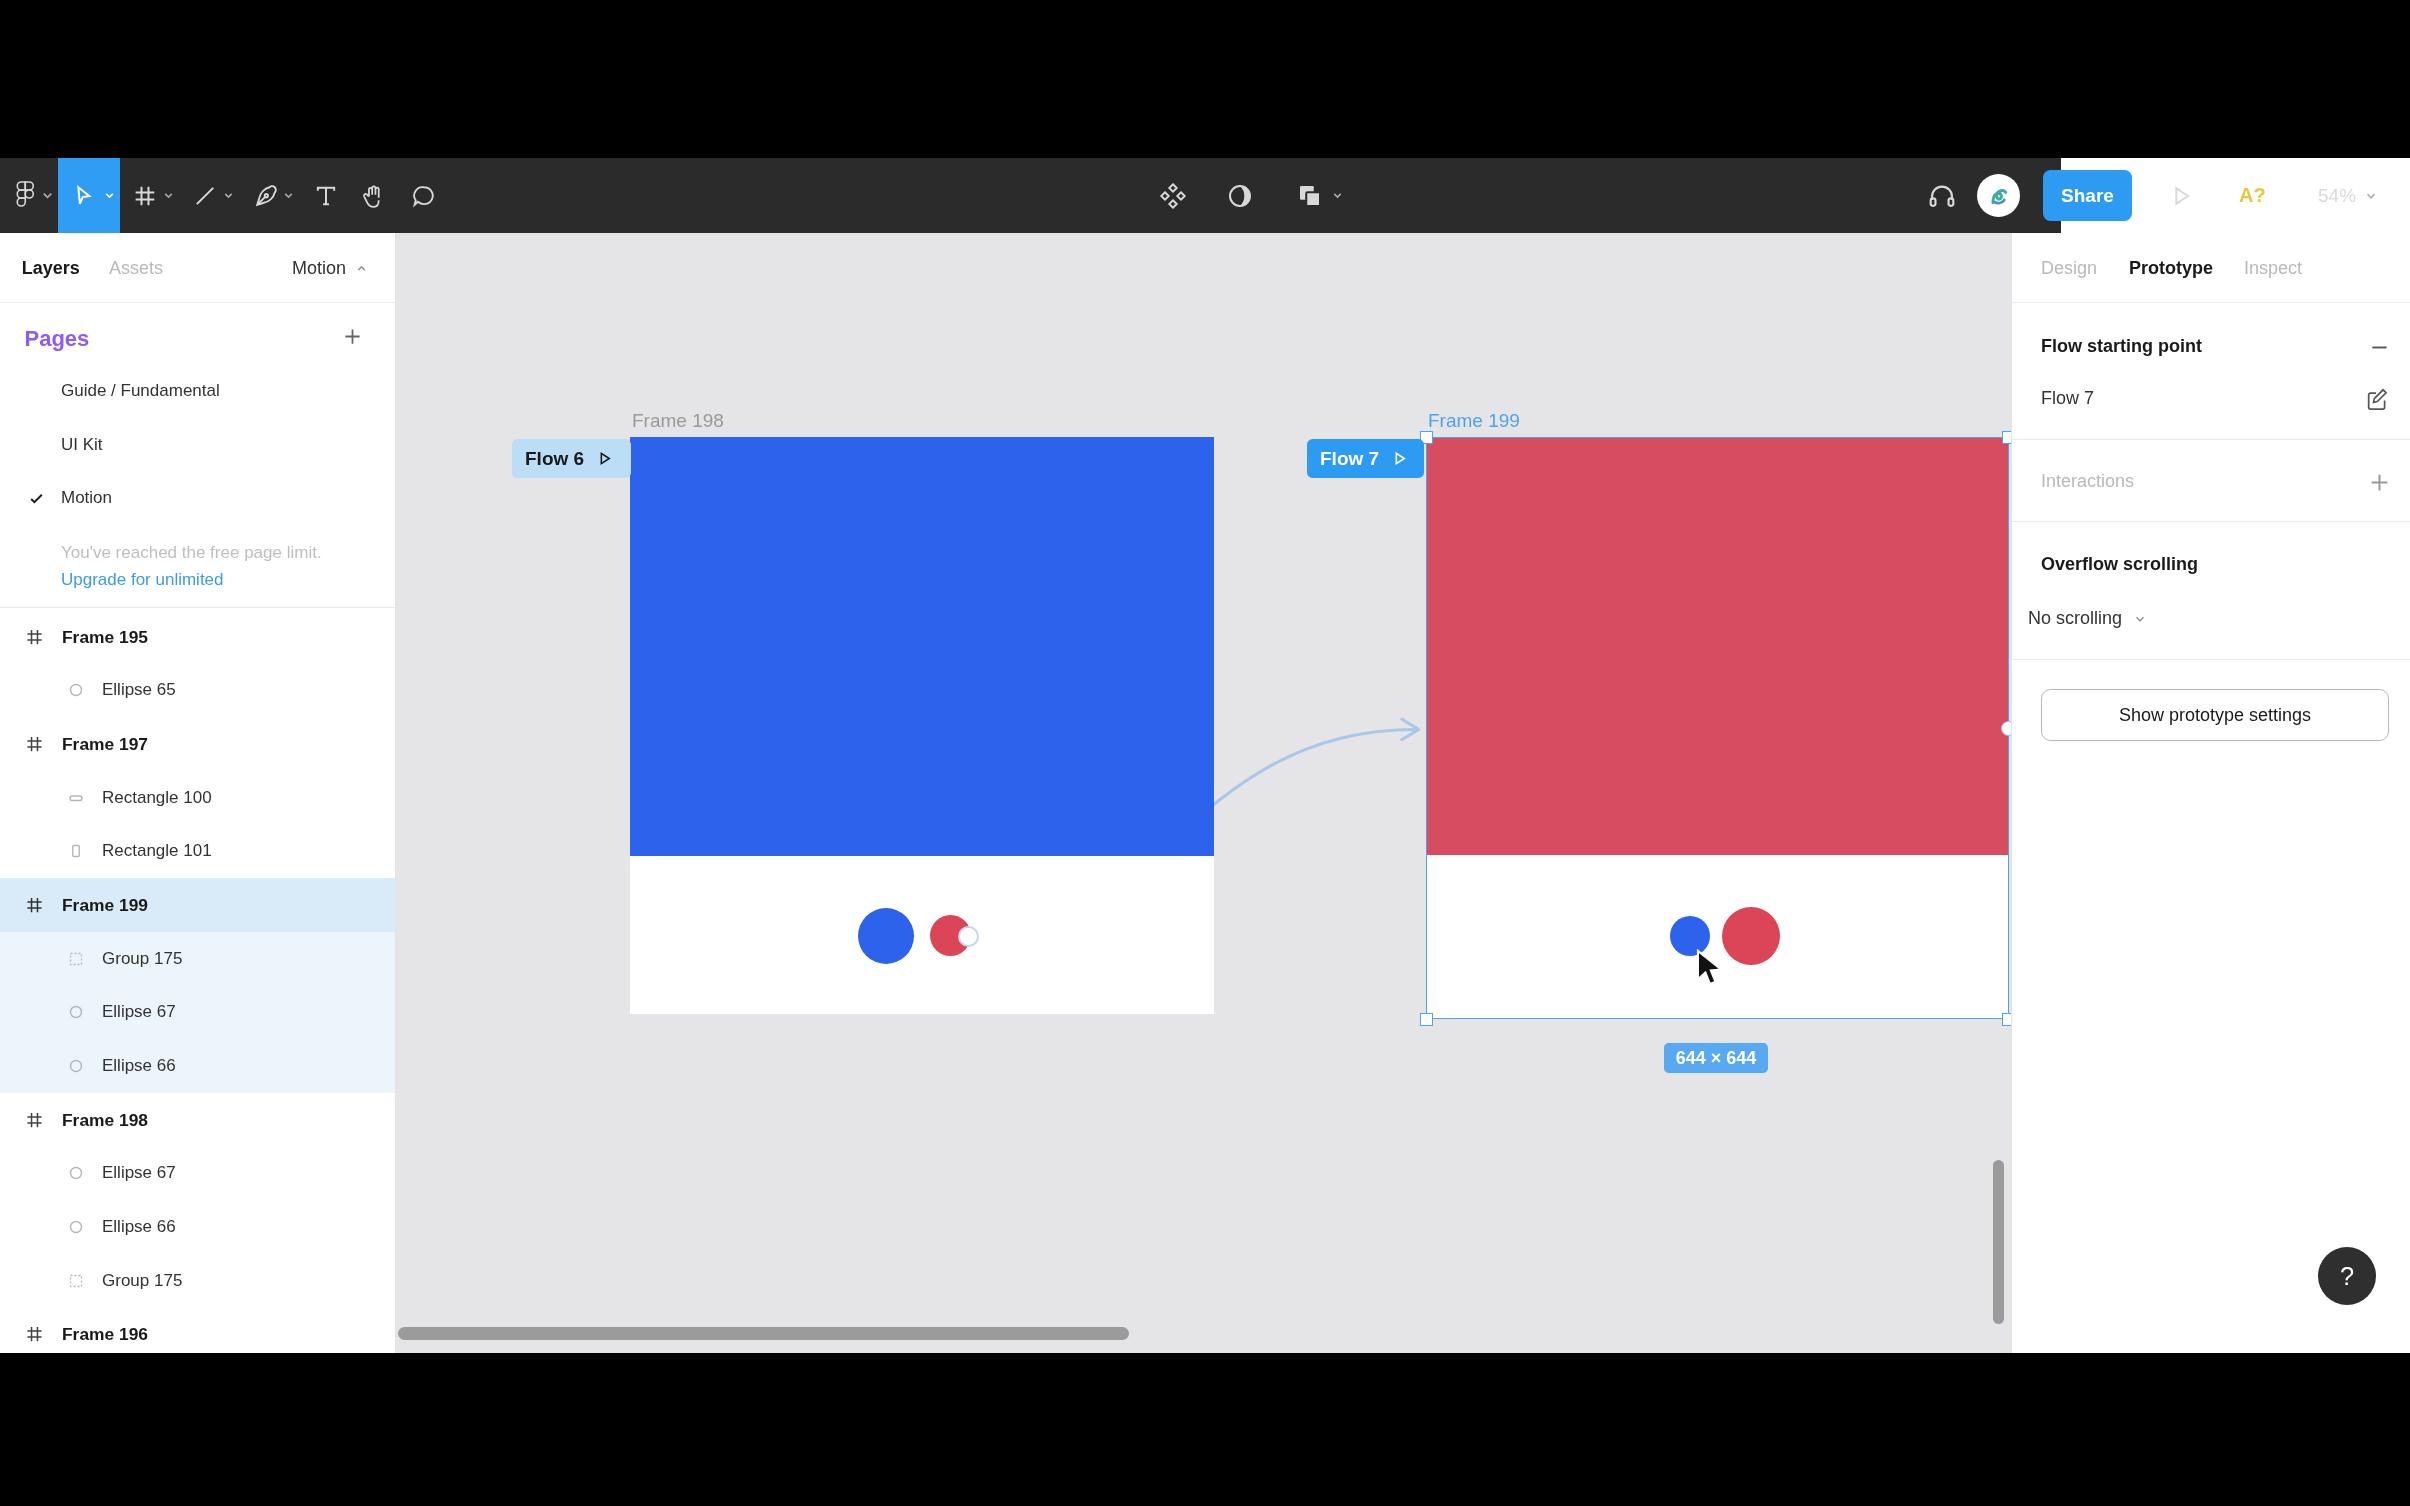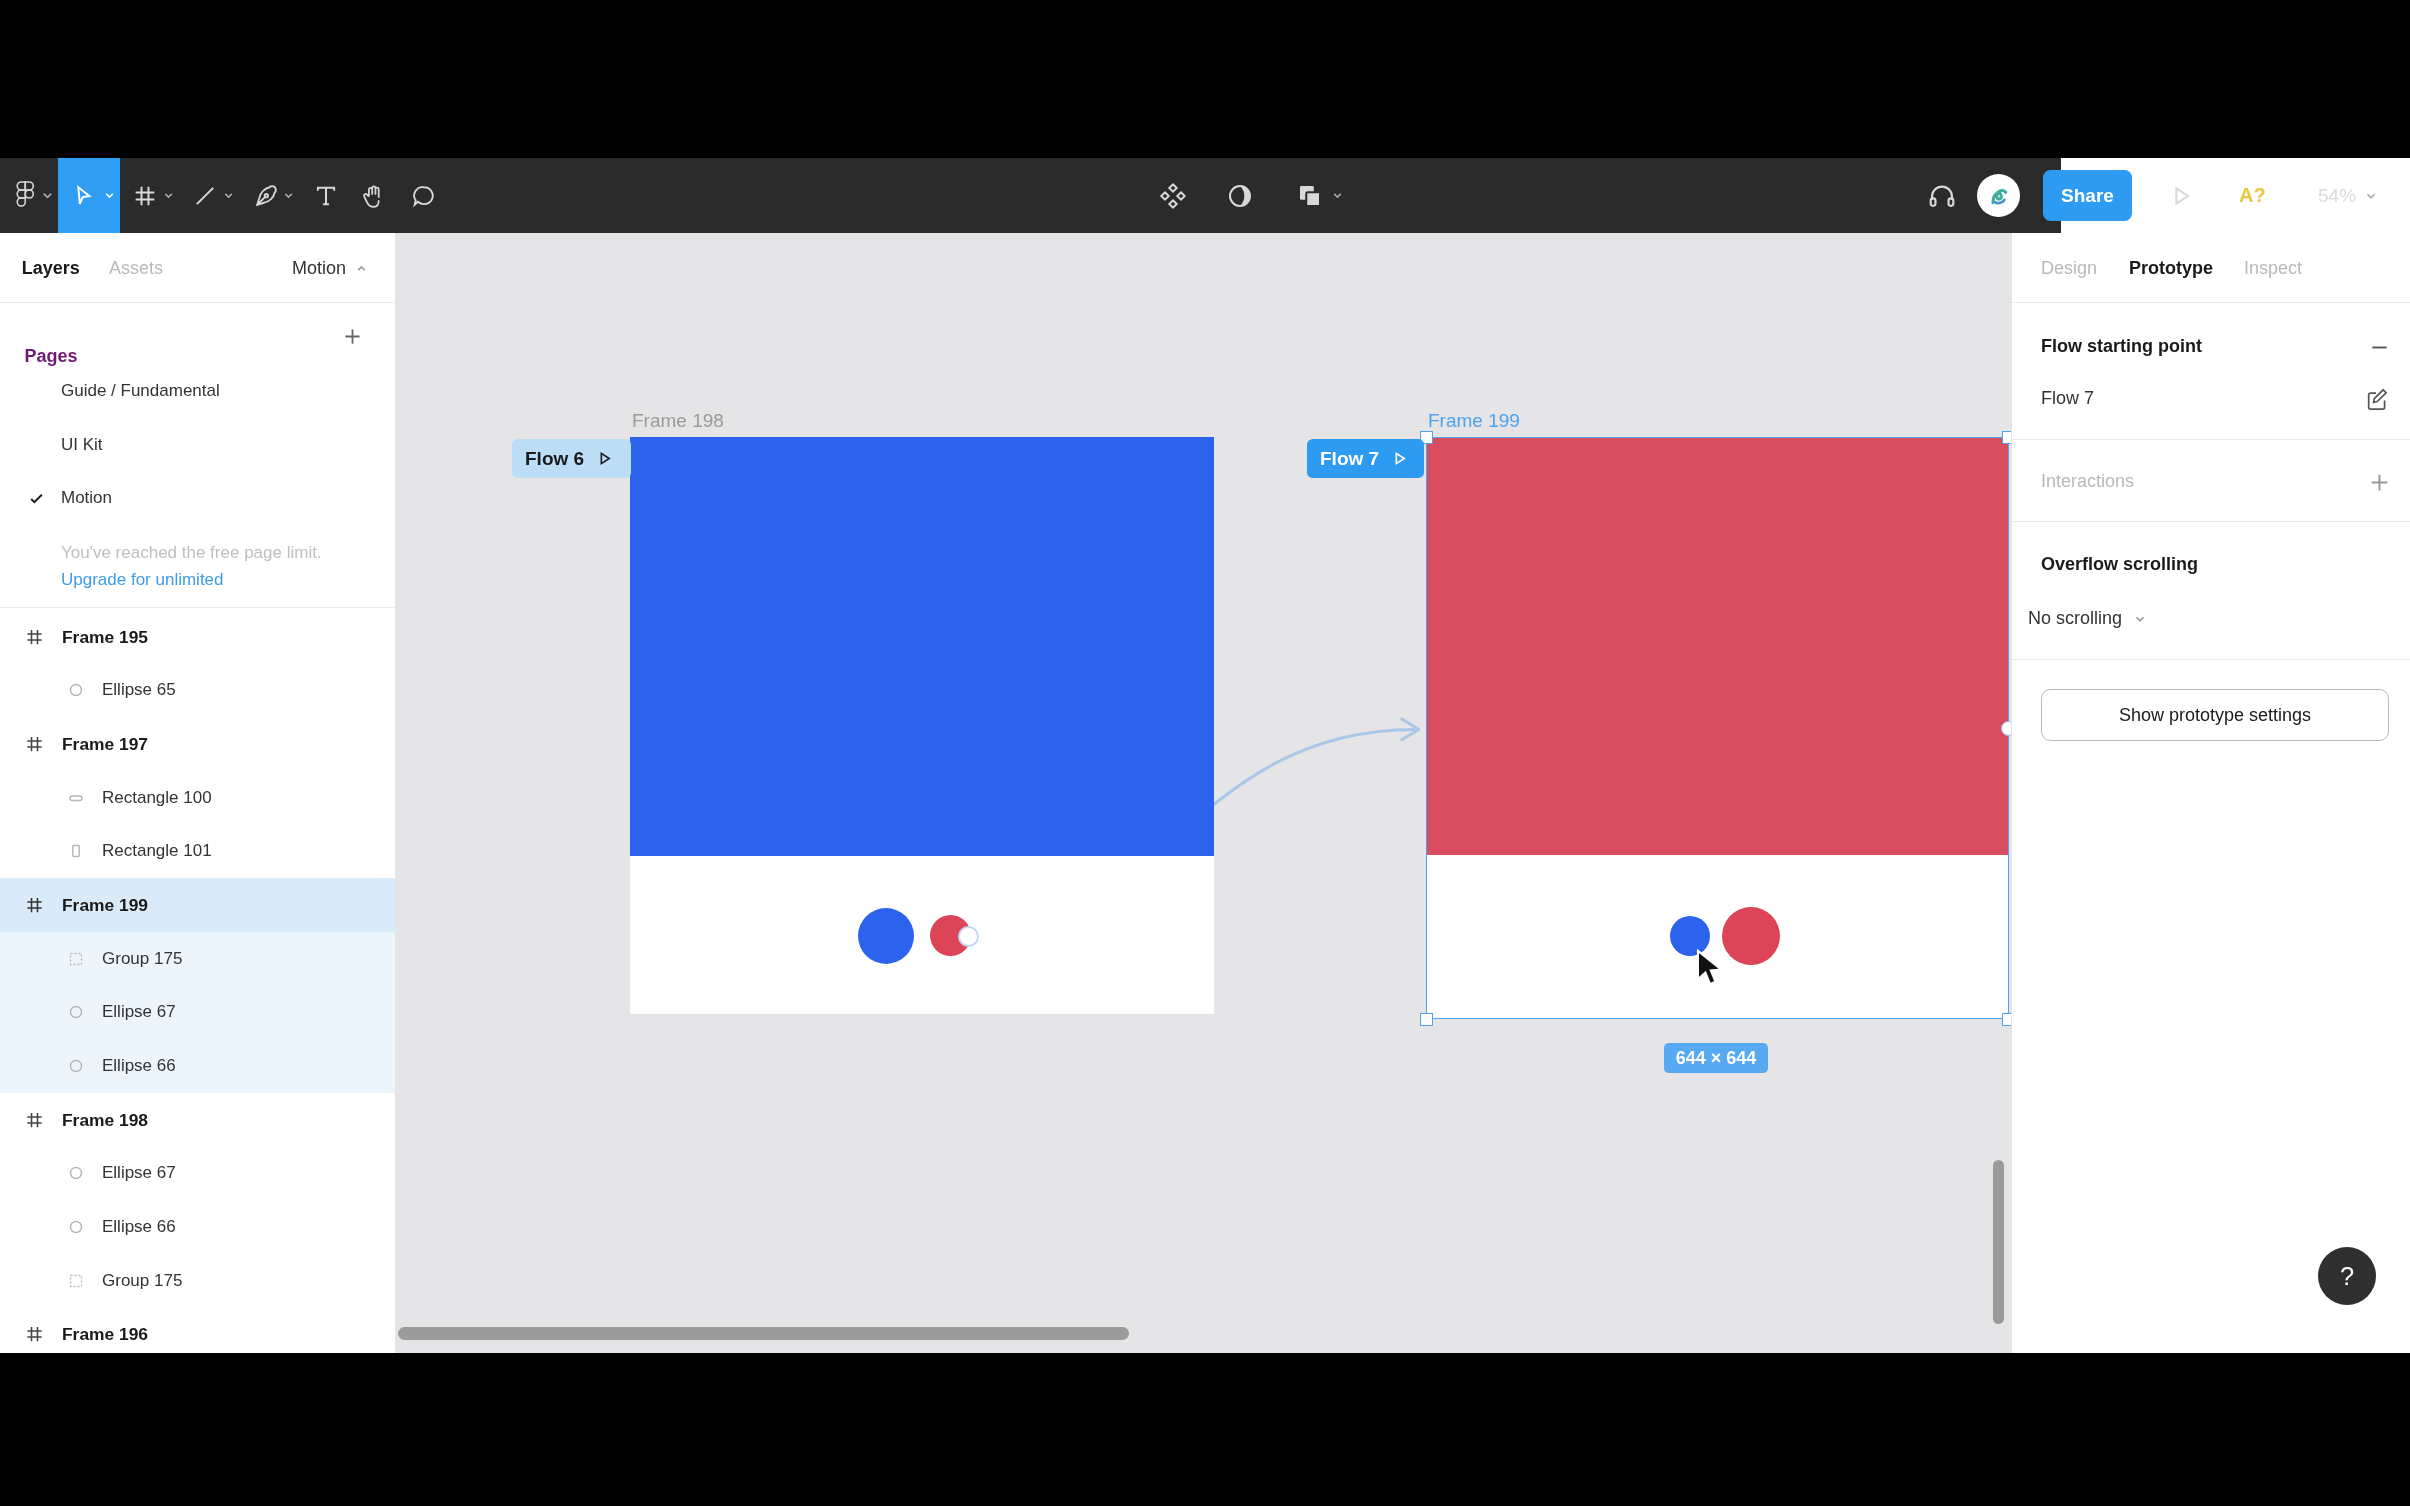--- a/index.html
+++ b/index.html
@@ -23,21 +23,21 @@
   .zoomctl { position:absolute; left:2318px; top:0; height:75px; display:flex; align-items:center; gap:7.5px;
              color:#dadada; font-size:19px; }
   .avatar { position:absolute; left:1977px; top:16px; width:43px; height:43px; border-radius:50%; background:#fff;
             display:flex; align-items:center; justify-content:center; }
 
   
   #sidebar { position:absolute; left:0; top:75px; width:396px; height:1120px; background:#fff;
              border-right:0.9px solid #e3e3e3; overflow:hidden; }
   #sidebar .tabsrow { position:absolute; left:0; top:0; width:100%; height:70px; border-bottom:0.9px solid #ececec; }
   .stab { position:absolute; top:0; height:70px; display:flex; align-items:center; font-size:18px; }
-  .sechead { font-size:18px; font-weight:bold; color:#701a75;margin-top:20px; }
+  .sechead { font-size:22px; font-weight:bold; color:#8b5cf6; }
   .pagerow { position:absolute; left:0; width:100%; height:54px; display:flex; align-items:center; }
   .pagerow .lbl { position:absolute; left:61px; font-size:17px; color:#333; }
   .notice { position:absolute; left:61px; font-size:17px; color:#bfbfbf; }
   .link { position:absolute; left:61px; font-size:17px; color:#3d9be8; }
   .divider { position:absolute; left:0; width:100%; height:0.9px; background:#e9e9e9; }
   .lrow { position:absolute; left:0; width:100%; height:54px; }
   .lrow .licon { position:absolute; top:50%; transform:translateY(-50%); display:flex; }
   .lrow .lname { position:absolute; top:50%; transform:translateY(-50%); font-size:17px; color:#333; }
   .lrow.framerow .lname { font-weight:bold; color:#1a1a1a; font-size:17.4px; }
   .lrow.framerow .licon { left:25.4px; }

